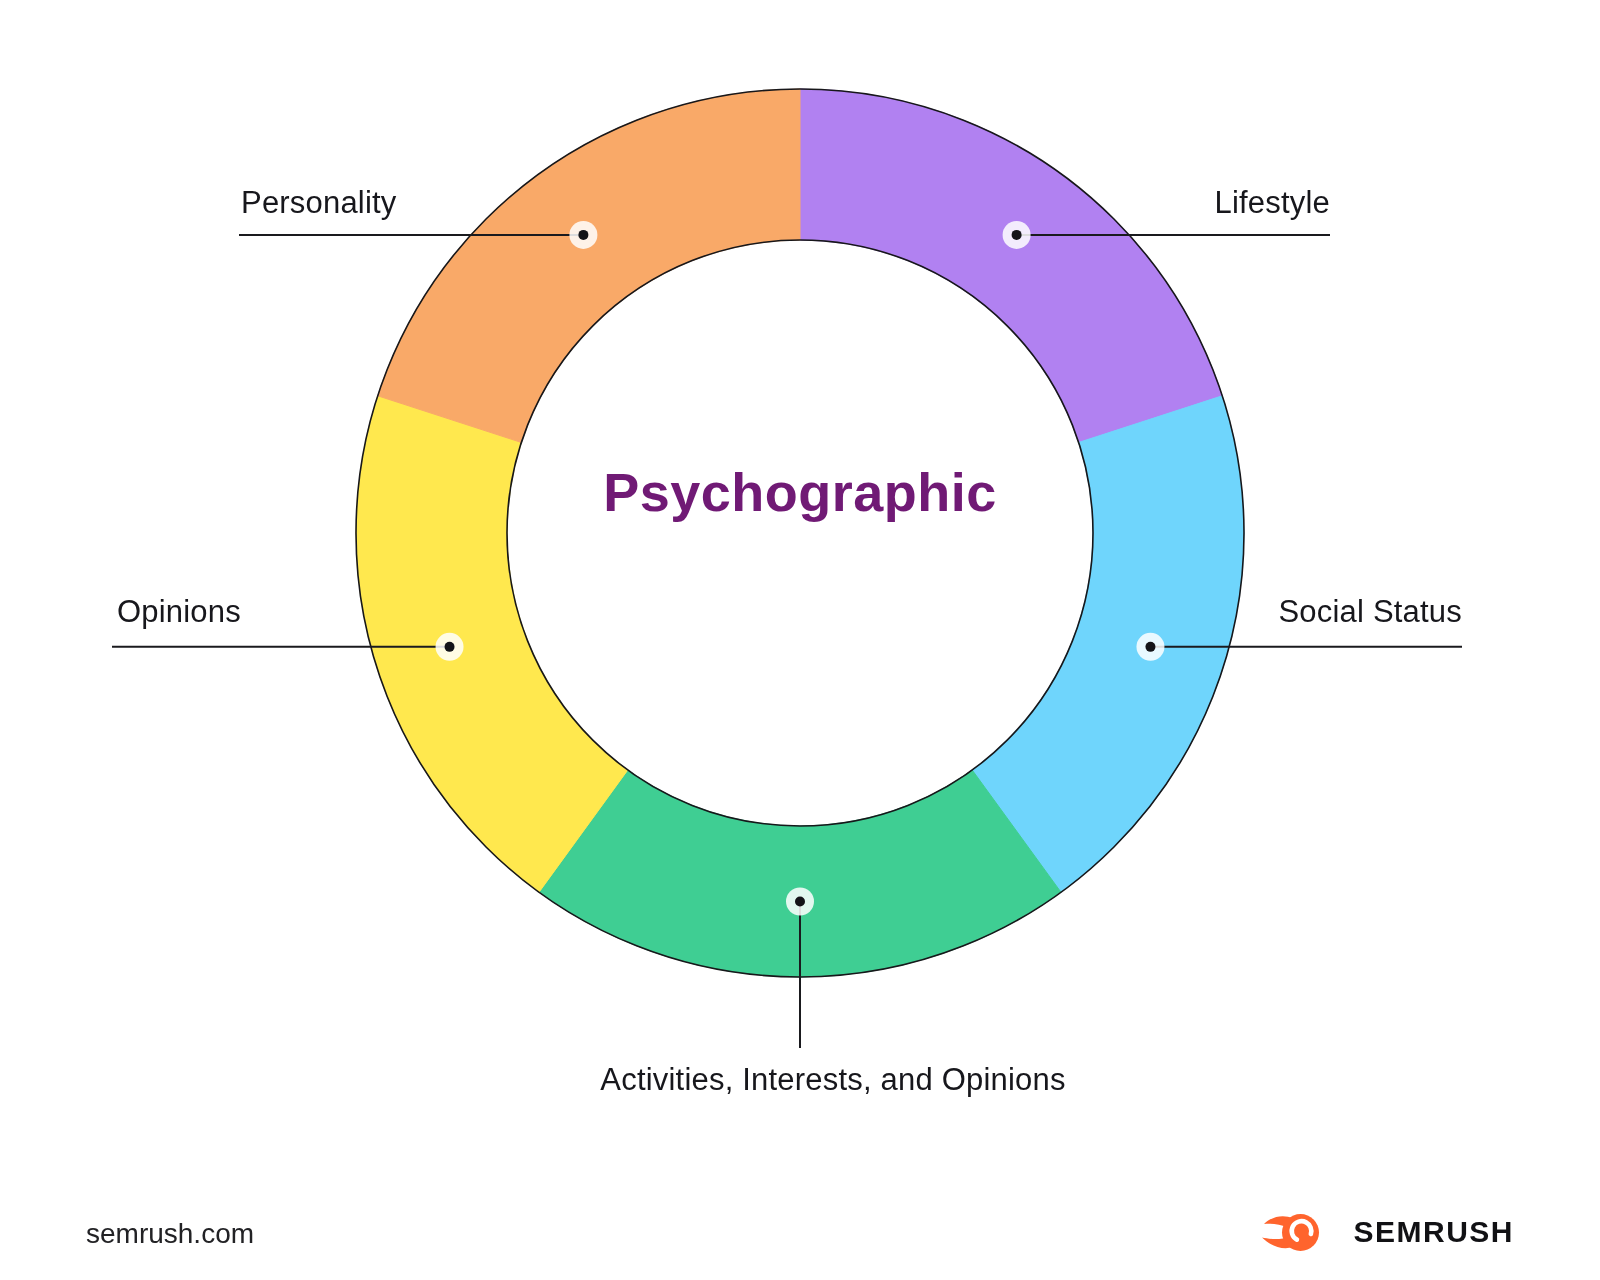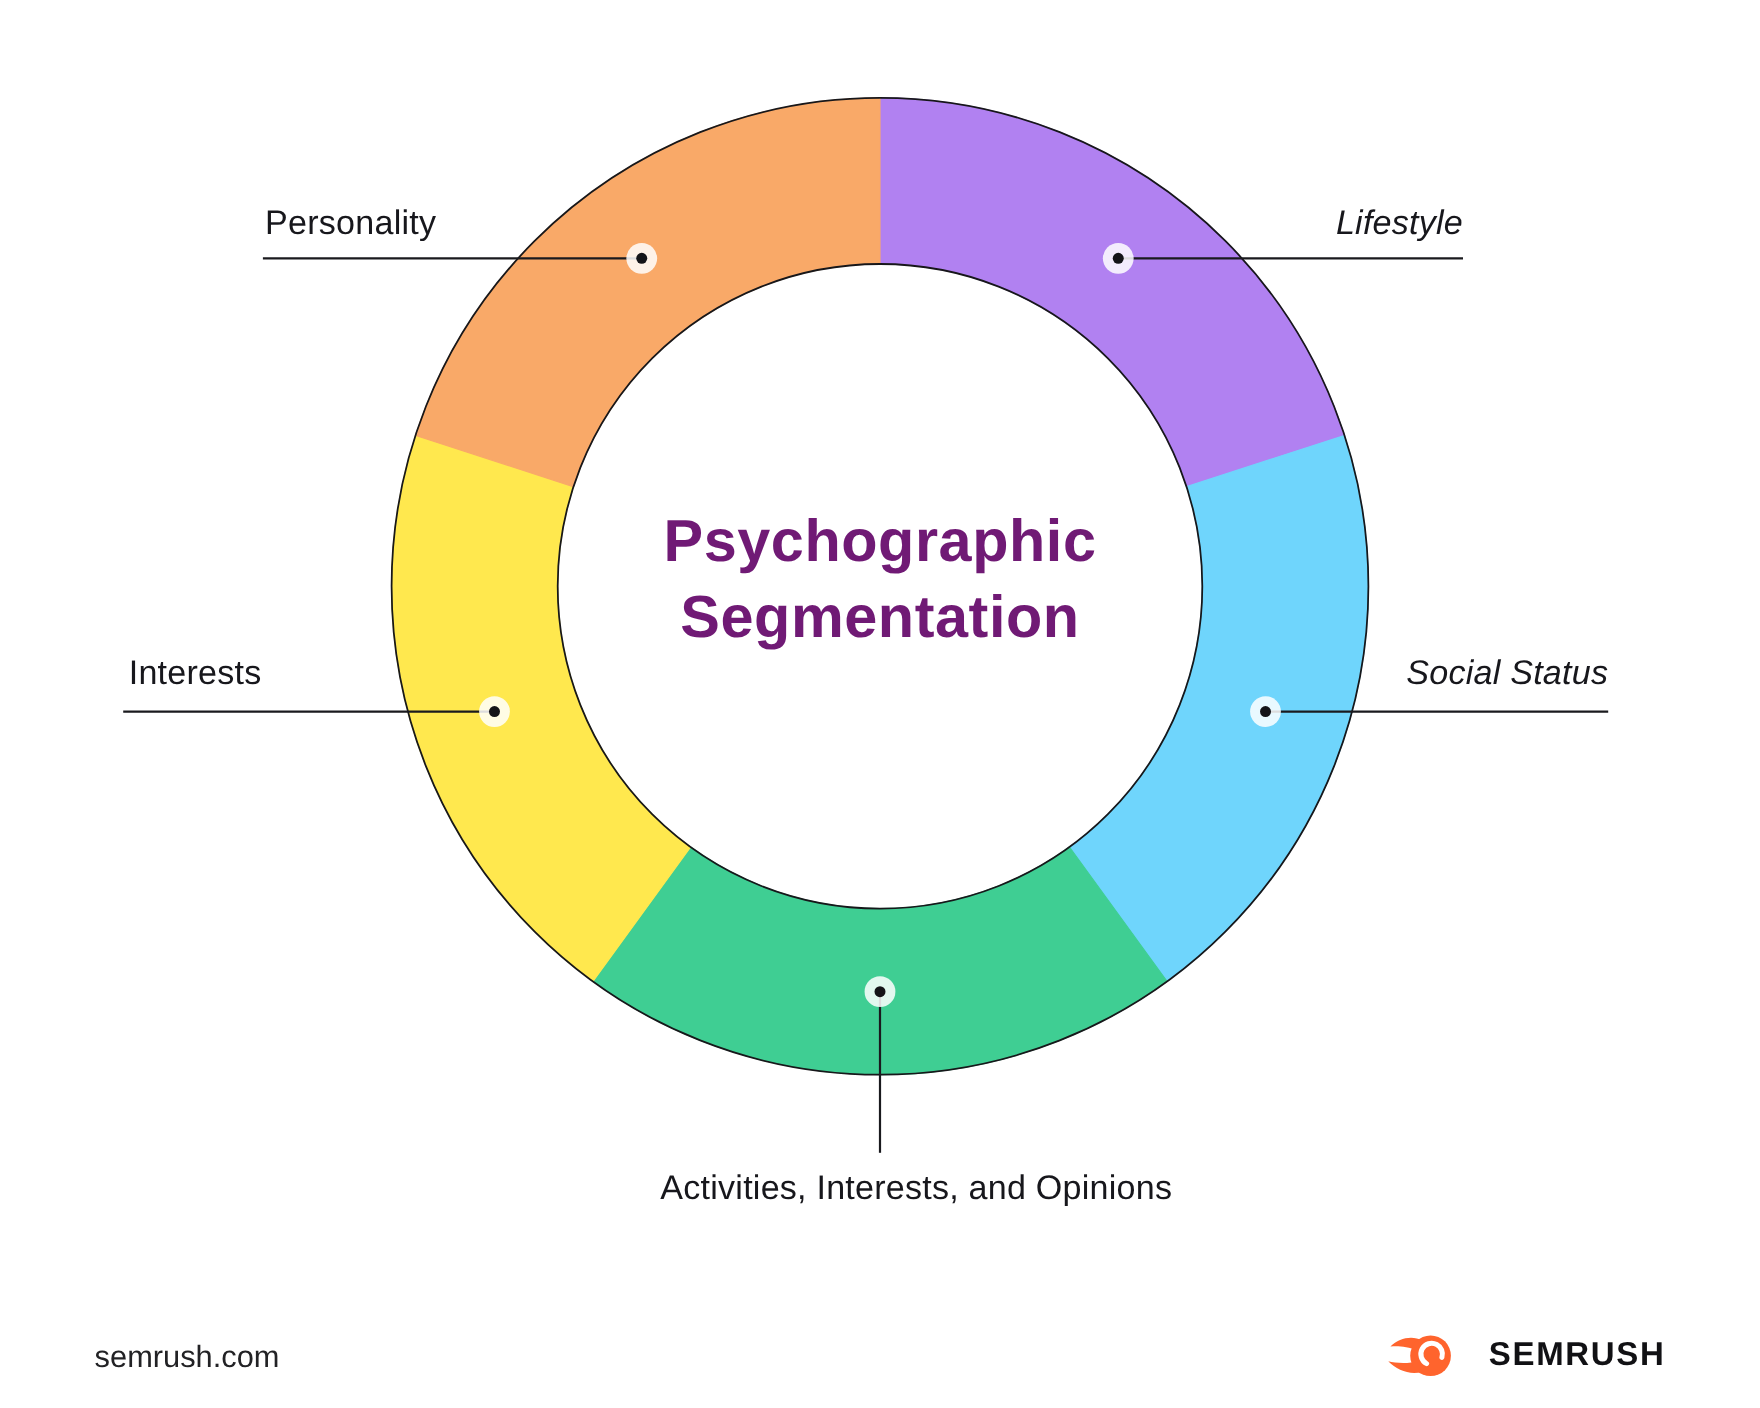--- a/index.html
+++ b/index.html
@@ -11,21 +11,21 @@
     font-family:"Liberation Sans", sans-serif;
   }
   #diagram-svg{position:absolute;left:0;top:0;}
   .seg-label{
     position:absolute;
     font-size:31px;
     color:#17171c;
     letter-spacing:0.2px;
     white-space:nowrap;
   }
-  .seg-label.align-right{text-align:right;font-style:italic;}
+  .seg-label.align-right{text-align:right;}
   .seg-label.align-center{left:0;width:1600px;text-align:center;}
   .page-title{
     position:absolute;
     left:0;top:458px;width:1600px;
     text-align:center;
     font-size:54px;
     font-weight:700;
     line-height:1.28;
     color:#701a75;
     letter-spacing:0.5px;
@@ -76,29 +76,28 @@
       <circle cx="449.5356737452359" cy="646.8727624271681" r="14" fill="rgba(255,255,255,0.85)"></circle>
       <circle cx="449.5356737452359" cy="646.8727624271681" r="5" fill="#141418"></circle>
       <circle cx="583.4011345302235" cy="234.87723757283192" r="14" fill="rgba(255,255,255,0.85)"></circle>
       <circle cx="583.4011345302235" cy="234.87723757283192" r="5" fill="#141418"></circle>
     </svg>
 
   <div class="seg-label" style="left:241px;top:185px;">Personality</div>
 
   <div class="seg-label align-right" style="right:270px;top:185px;">Lifestyle</div>
 
-  <div class="seg-label" style="left:117px;top:594px;">Interests</div>
+  <div class="seg-label" style="left:117px;top:594px;">Opinions</div>
 
   <div class="seg-label align-right" style="right:138px;top:594px;">Social Status</div>
 
   <div class="seg-label align-center" style="top:1062px;padding-left:33px;">Activities, Interests, and Opinions</div>
 
   <div class="page-title">
     <div>Psychographic</div>
-    <div>Segmentation</div>
   </div>
 
   <div class="footer-site">semrush.com</div>
 
   <div class="logo">
     <svg width="58" height="40" viewBox="0 0 58 40">
       <path d="M2,12 C10,4 22,2 31,6.5 L27,16 C17,11.5 8,11.5 2,12 Z" fill="#FF642D"></path>
       <path d="M0,25.5 C8,33.5 20,38.5 31,35 L28.5,24.5 C18,28.5 7,27 0,25.5 Z" fill="#FF642D"></path>
       <circle cx="38.5" cy="20.5" r="18.5" fill="#FF642D"></circle>
       <circle cx="39.5" cy="19" r="9.8" fill="none" stroke="#ffffff" stroke-width="4.6" pathLength="100" stroke-dasharray="72 28" stroke-linecap="round" transform="rotate(118 39.5 19)"></circle>

